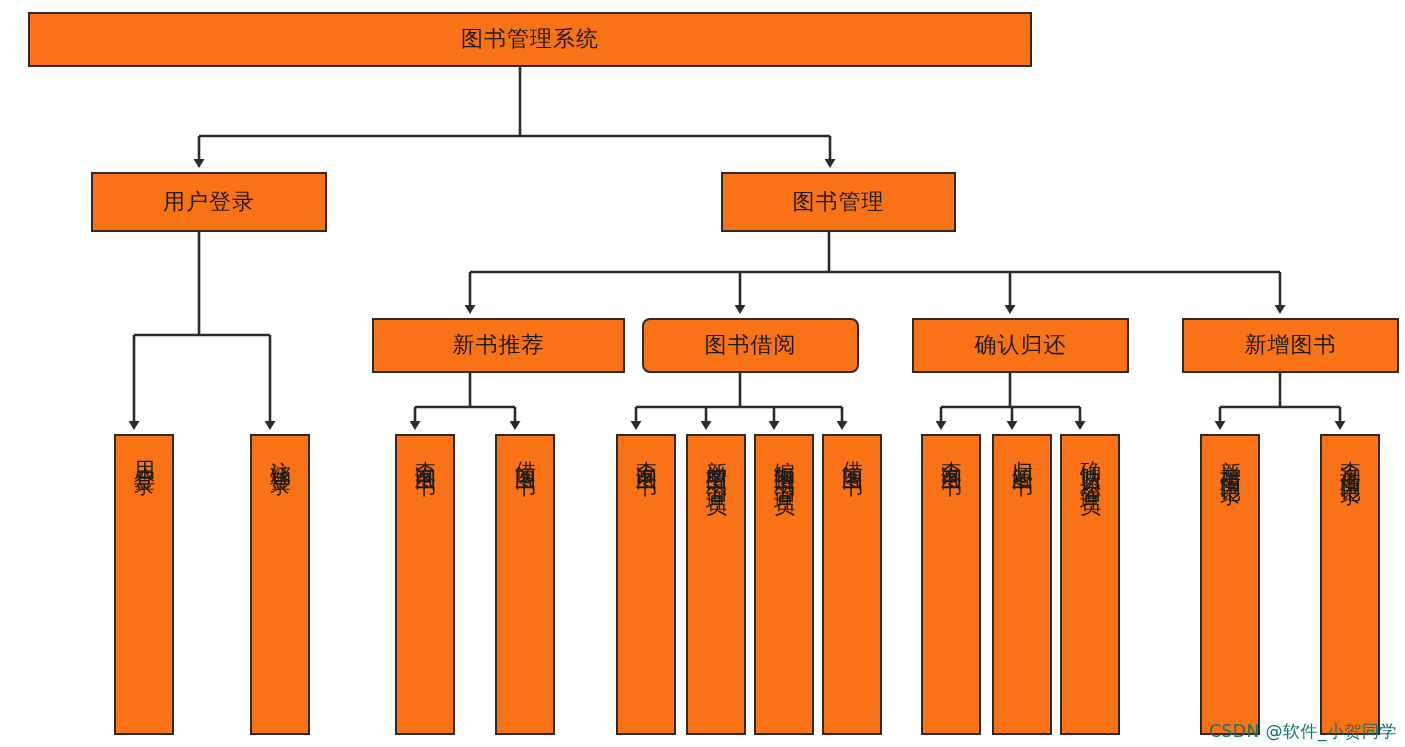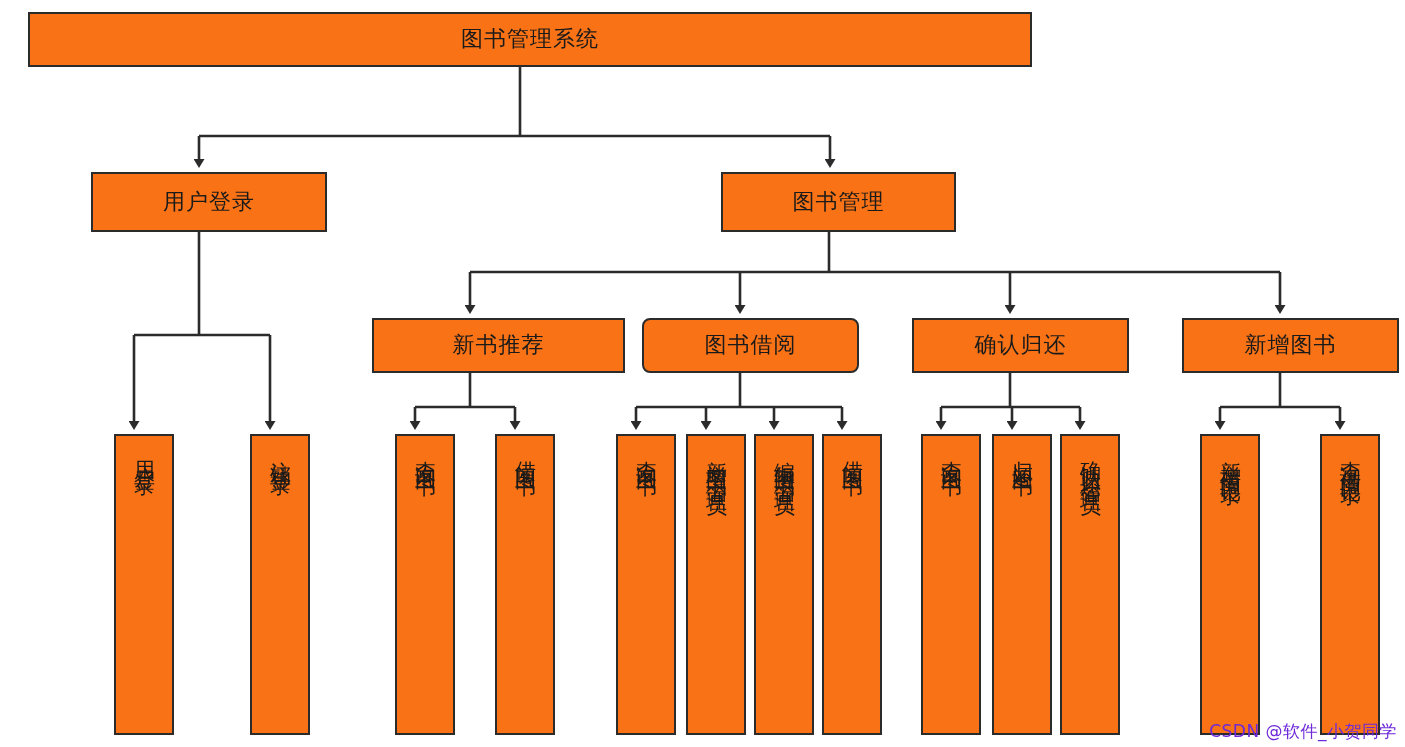--- a/index.html
+++ b/index.html
@@ -57,21 +57,21 @@
     letter-spacing: 5px;
     line-height: 1;
     white-space: nowrap;
     display: block;
   }
   #watermark {
     position: absolute;
     right: 8px;
     bottom: 4px;
     font-size: 17px;
-    color: #6d28d9;
+    color: #0f766e;
     letter-spacing: 0.5px;
     white-space: nowrap;
     user-select: none;
   }
 </style>
 </head>
 <body>
 
 <div id="canvas">
 

